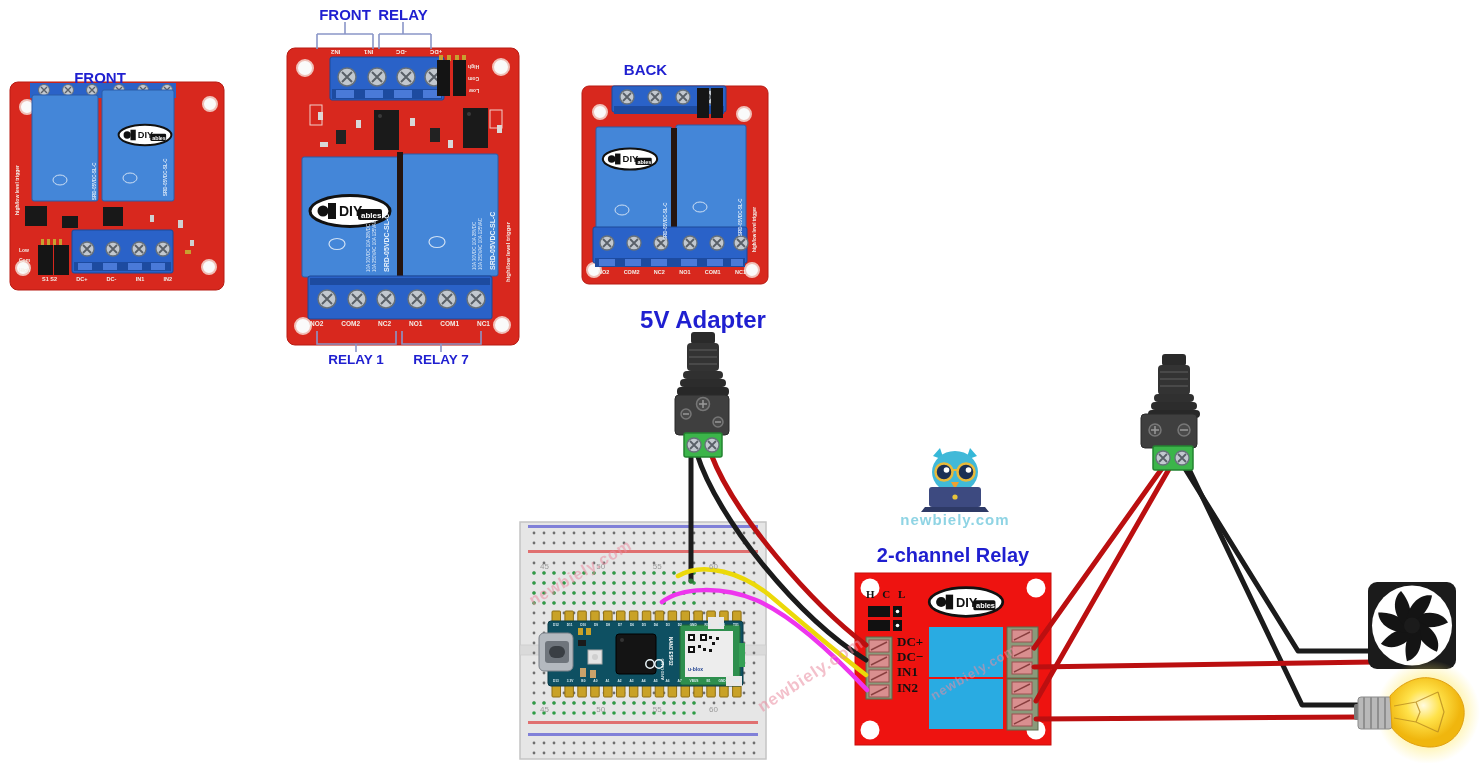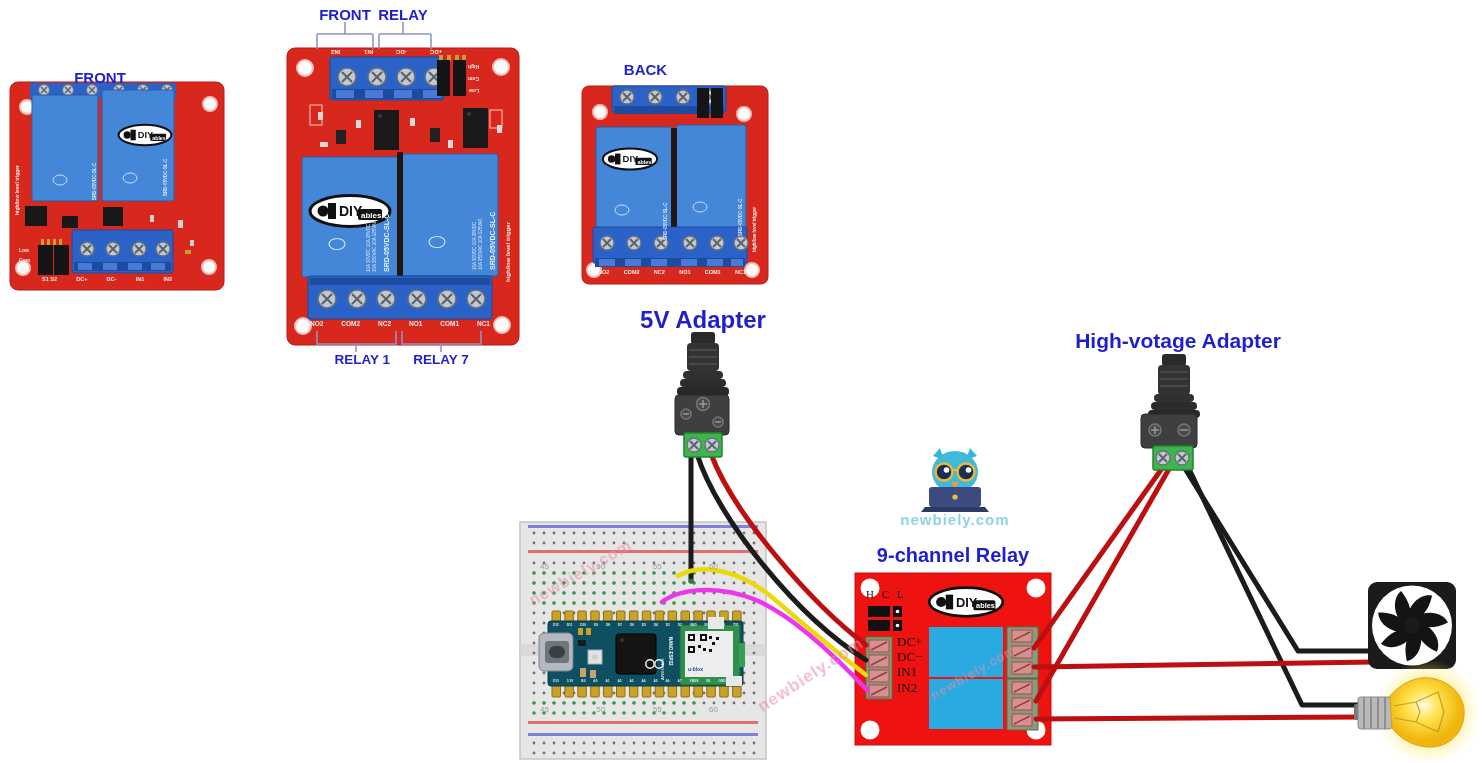--- a/index.html
+++ b/index.html
@@ -9,21 +9,21 @@
   .ov{position:absolute;white-space:nowrap;}
   .lbl{color:#1f1fd0;font-weight:bold;text-align:center;}
   .wht{color:#f3ece6;font-weight:bold;}
   .srow{display:flex;justify-content:space-between;}
   .srow span{display:inline-block;}
   .flip span{transform:rotate(180deg);}
   .rot{transform-origin:0 0;}
   .stack span{display:block;}
   .wm{color:rgba(233,140,160,0.55);font-weight:bold;transform-origin:0 0;letter-spacing:1px;}
   .pincol span{display:block;height:15.2px;line-height:15.2px;}
-  .serifb{font-family:"Liberation Serif",serif;font-weight:normal;color:#111;}
+  .serifb{font-family:"Liberation Serif",serif;font-weight:bold;color:#111;}
 </style>
 </head>
 <body>
 
 <div id="canvas">
 
 <svg id="gfx" viewBox="0 0 1482 763">
 <defs>
   <pattern id="pgray" width="10" height="10" x="530" y="528" patternUnits="userSpaceOnUse">
     <circle cx="4" cy="5" r="1.4" fill="#6f6f6f"></circle>
@@ -416,25 +416,24 @@
   <rect x="929" y="487" width="52" height="20" rx="3" fill="#3d4a80"></rect>
   <circle cx="955" cy="497" r="2.6" fill="#e8c43a"></circle>
   <polygon points="925,507 985,507 989,512 921,512" fill="#2e3a66"></polygon>
 </g>
 </svg>
 
 <div class="ov lbl" style="left:55px;top:61px;width:90px;font-size:15px;margin-top:8px;">FRONT</div>
 <div class="ov lbl" style="left:317px;top:6px;width:56px;font-size:15px;">FRONT</div>
 <div class="ov lbl" style="left:374px;top:6px;width:58px;font-size:15px;">RELAY</div>
 <div class="ov lbl" style="left:598px;top:61px;width:95px;font-size:15px;">BACK</div>
-<div class="ov lbl" style="left:322px;top:352px;width:68px;font-size:13.5px;text-align:right;">RELAY 1</div>
+<div class="ov lbl" style="left:322px;top:352px;width:68px;font-size:13.5px;">RELAY 1</div>
 <div class="ov lbl" style="left:407px;top:352px;width:68px;font-size:13.5px;">RELAY 7</div>
 <div class="ov lbl" style="left:630px;top:306px;width:146px;font-size:24px;">5V Adapter</div>
-<div class="ov lbl" style="left:1055px;top:329px;width:246px;font-size:21px;">High-votage Adapter</div>
-<div class="ov lbl" style="left:855px;top:544px;width:196px;font-size:20px;">9-channel Relay</div>
+<div class="ov lbl" style="left:855px;top:544px;width:196px;font-size:20px;">2-channel Relay</div>
 <div class="ov" style="left:890px;top:511px;width:130px;text-align:center;font-size:15px;font-weight:bold;color:#8fd4e4;letter-spacing:1px;">newbiely.com</div>
 
 <div class="ov srow wht" style="left:42px;top:276px;width:130px;font-size:5.5px;">
       <span>S1 S2</span>
       <span>DC+</span>
       <span>DC-</span>
       <span>IN1</span>
       <span>IN2</span>
     </div>
 <div class="ov stack wht" style="left:19px;top:245px;font-size:5px;line-height:10px;">

